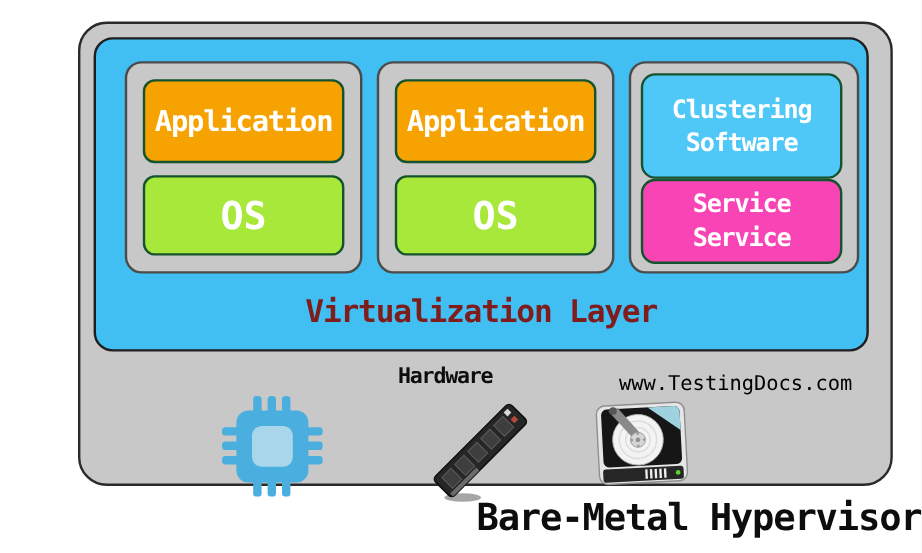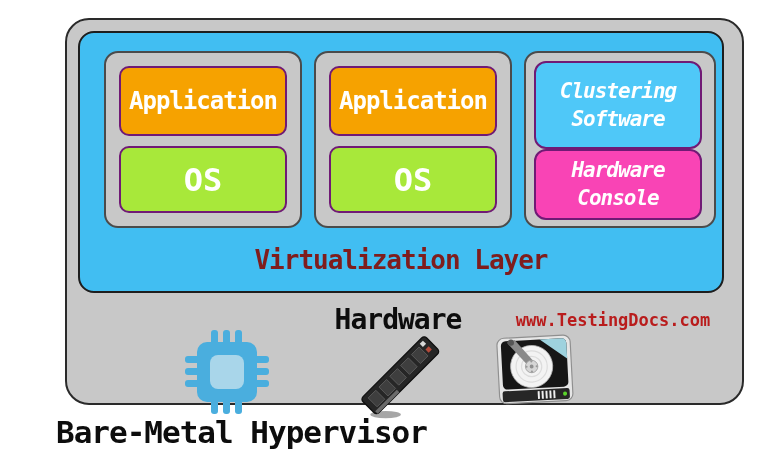--- a/index.html
+++ b/index.html
@@ -18,48 +18,48 @@
     box-sizing:border-box;
   }
   .vm-row {
     position:absolute; left:24px; top:18px; width:612px; height:177px;
     display:flex; gap:12px;
   }
   .vm {
     flex:1; background:#C8C8C8; border:2px solid #4b4b4b; border-radius:14px;
     box-sizing:border-box; display:flex; flex-direction:column; padding:13px;
   }
-  .vm.vm-cluster { padding:8px 12px 6px 8px;font-style:italic; }
+  .vm.vm-cluster { padding:8px 12px 6px 8px; }
   .inner-box {
-    border:2px solid #701a75; border-radius:10px; color:#ffffff; font-weight:700;
+    border:2px solid #14532d; border-radius:10px; color:#ffffff; font-weight:700;
     display:flex; align-items:center; justify-content:center; text-align:center;
     box-sizing:border-box;
   }
   .app-box  { height:70px; font-size:24px; margin-bottom:10px; letter-spacing:-1px; }
   .os-box   { flex:1; font-size:32px; }
   .cluster-box { flex:1.25; font-size:21px; line-height:1.35; border-radius:12px; letter-spacing:-1px; }
   .service-box { flex:1; font-size:21px; line-height:1.35; border-radius:12px; letter-spacing:-1px; }
   .virt-label {
     position:absolute; left:0; right:0; top:212px; text-align:center;
     color:#7f1d1d; font-weight:700; font-size:26px; letter-spacing:-1px;
   }
   .hw-label {
-    position:absolute; left:201px; top:283px; width:260px; text-align:center;
-    color:#0d0d0d; font-weight:700; font-size:28px; letter-spacing:-1px;
+    position:absolute; left:174px; top:283px; width:260px; text-align:center;
+    color:#0d0d0d; font-weight:700; font-size:18px; letter-spacing:-1px;
   }
   .watermark {
     position:absolute; left:440px; top:290px; width:212px; text-align:center;
-    color:#b91c1c; font-weight:700; font-size:17px;
+    color:#000000; font-weight:400; font-size:17px;
   }
   .icon { position:absolute; }
   .cpu-icon  { left:118px; top:310px; width:84px; height:84px; }
   .ram-icon  { left:286px; top:310px; width:94px; height:90px; }
   .hdd-icon  { left:427px; top:312px; width:82px; height:78px; }
   .main-title {
-    position:absolute; left:0; right:0; top:414px; text-align:left;
+    position:absolute; left:0; right:0; top:414px; text-align:right;
     padding-left:56px; color:#0d0d0d; font-weight:700; font-size:31px;
     letter-spacing:-1px;
   }
 </style>
 </head>
 <body>
 
 <div class="canvas">
 
   <div class="outer-box">
@@ -73,21 +73,21 @@
           <div class="inner-box os-box" style="background-color: rgb(168, 232, 58);">OS</div>
         </div>
 
         <div class="vm">
           <div class="inner-box app-box" style="background-color: rgb(246, 162, 0);">Application</div>
           <div class="inner-box os-box" style="background-color: rgb(168, 232, 58);">OS</div>
         </div>
 
         <div class="vm vm-cluster">
           <div class="inner-box cluster-box" style="background-color: rgb(79, 200, 248);">Clustering Software</div>
-          <div class="inner-box service-box" style="background-color: rgb(249, 68, 181);">Hardware Console</div>
+          <div class="inner-box service-box" style="background-color: rgb(249, 68, 181);">Service Service</div>
         </div>
 
       </div>
 
       <div class="virt-label">Virtualization Layer</div>
     </div>
 
     <div class="hw-label">Hardware</div>
 
     <div class="watermark">www.TestingDocs.com</div>

